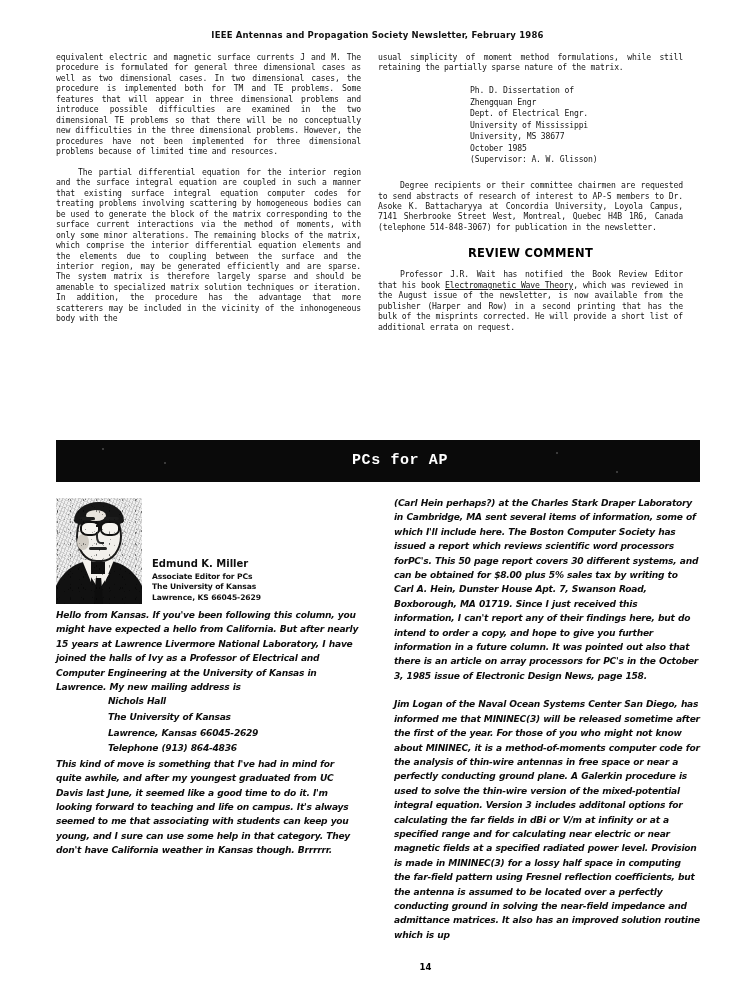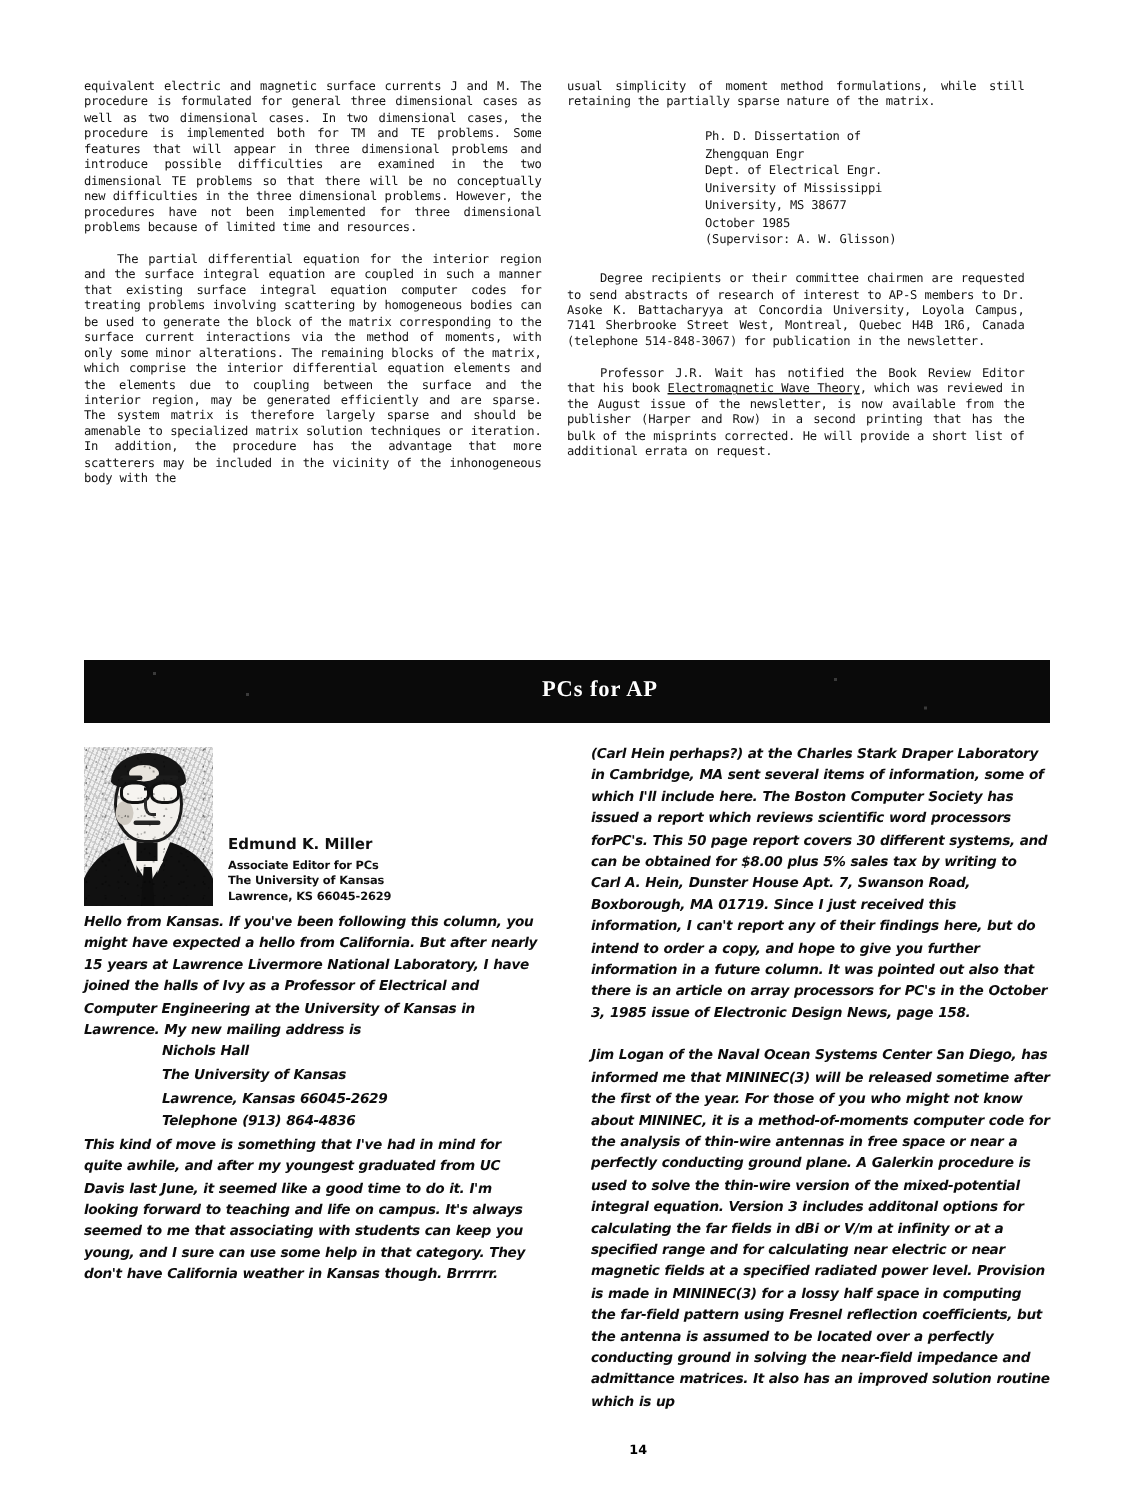--- a/index.html
+++ b/index.html
@@ -88,21 +88,21 @@
     height: 42px;
     background: #0a0a0a;
   }
   .banner-title {
     position: absolute;
     inset: 0;
     display: flex;
     align-items: center;
     justify-content: center;
     color: #ffffff;
-    font-family: Liberation Serif, serif;
+    font-family: Liberation Mono, monospace;
     font-weight: bold;
     font-size: 15px;
     letter-spacing: 0.6px;
     padding-bottom: 1px;
     padding-left: 44px;
   }
   .banner-speck {
     position: absolute;
     background: #3a3a3a;
     width: 2px; height: 2px;
@@ -307,20 +307,21 @@
     font-weight: bold;
     font-size: 8.5px;
     padding-left: 48px;
   }
 </style>
 </head>
 <body>
 
 <div class="page">
 
+  <div class="running-head">IEEE Antennas and Propagation Society Newsletter, February 1986</div>
 
   <div class="article">
 
     <div class="col">
       <div class="tw">
         <p class="noindent">equivalent electric and magnetic surface currents J and M. The procedure is formulated for general three dimensional cases as well as two dimensional cases. In two dimensional cases, the procedure is implemented both for TM and TE problems. Some features that will appear in three dimensional problems and introduce possible difficulties are examined in the two dimensional TE problems so that there will be no conceptually new difficulties in the three dimensional problems. However, the procedures have not been implemented for three dimensional problems because of limited time and resources.</p>
         <p>The partial differential equation for the interior region and the surface integral equation are coupled in such a manner that existing surface integral equation computer codes for treating problems involving scattering by homogeneous bodies can be used to generate the block of the matrix corresponding to the surface current interactions via the method of moments, with only some minor alterations. The remaining blocks of the matrix, which comprise the interior differential equation elements and the elements due to coupling between the surface and the interior region, may be generated efficiently and are sparse. The system matrix is therefore largely sparse and should be amenable to specialized matrix solution techniques or iteration. In addition, the procedure has the advantage that more scatterers may be included in the vicinity of the inhonogeneous body with the</p>
       </div>
     </div>
 
@@ -336,20 +337,21 @@
         <div>University of Mississippi</div>
         <div>University, MS  38677</div>
         <div>October 1985</div>
         <div>(Supervisor:  A. W. Glisson)</div>
       </div>
 
       <div class="tw">
         <p>Degree recipients or their committee chairmen are requested to send abstracts of research of interest to AP-S members to Dr. Asoke K. Battacharyya at Concordia University, Loyola Campus, 7141 Sherbrooke Street West, Montreal, Quebec  H4B 1R6, Canada (telephone 514-848-3067) for publication in the newsletter.</p>
       </div>
 
+      <div class="section-title">REVIEW COMMENT</div>
 
       <div class="tw">
         <p><span>Professor J.R. Wait has notified the Book Review Editor that his book </span><span class="u">Electromagnetic Wave Theory</span><span>, which was reviewed in the August issue of the newsletter, is now available from the publisher (Harper and Row) in a second printing that has the bulk of the misprints corrected. He will provide a short list of additional errata on request.</span></p>
       </div>
     </div>
   </div>
 
   <div class="banner">
     <span class="banner-speck" style="left:46px;  top:8px;"></span>
     <span class="banner-speck" style="left:108px; top:22px;"></span>

